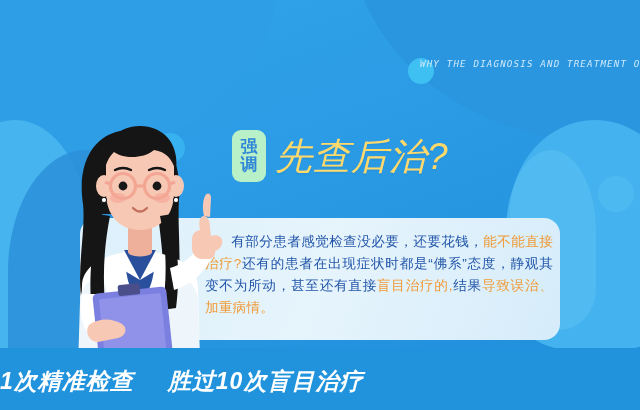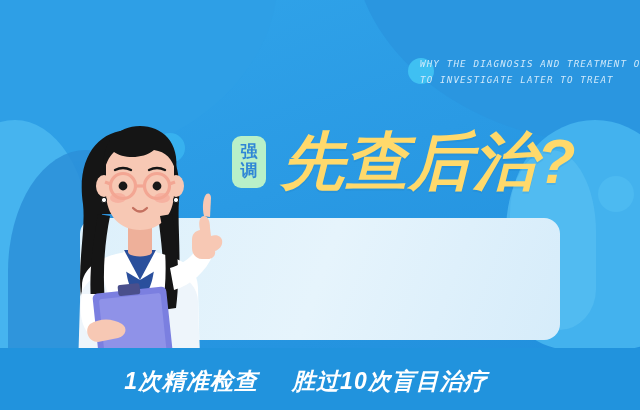--- a/index.html
+++ b/index.html
@@ -67,21 +67,21 @@
 
   
   .row2{position:absolute;left:232px;top:130px;display:flex;align-items:center;}
   .badge{
     width:34px;height:52px;background:#b8f0c8;border-radius:9px;
     display:flex;flex-direction:column;align-items:center;justify-content:center;
     color:#2f86d6;font-weight:bold;font-size:17px;line-height:1.08;
     font-family:"Liberation Sans","DejaVu Sans",sans-serif;
   }
   .yellow-line{
-    margin-left:15px;font-size:63px;line-height:1;font-weight:bold;font-style:italic;
+    margin-left:9px;font-size:37px;line-height:1;font-weight:normal;font-style:italic;
     color:#ffd96b;letter-spacing:1px;white-space:nowrap;
     text-shadow:0 2px 0 rgba(20,110,175,.12);
   }
 
   
   .panel{
     position:absolute;left:80px;top:218px;width:480px;height:122px;
     background:linear-gradient(110deg,#ddf0fb 0%,#e6f4fc 50%,#d6ecfa 100%);
     border-radius:16px;
   }
@@ -92,24 +92,23 @@
   }
   .panel-text .ind{display:inline-block;width:26px;}
   .hl{color:#f09a36;}
 
   
   .bottombar{
     position:absolute;left:0;bottom:0;width:640px;height:62px;
     background:#2193dd;
   }
   .bottom-text{
-    position:absolute;left:0;bottom:13px;width:556px;text-align:center;
+    position:absolute;left:0;bottom:13px;width:556px;text-align:left;
     font-size:23px;font-weight:bold;font-style:italic;color:#ffffff;
     letter-spacing:1px;
-    padding-left:28px;
   }
   .bottom-text .gap{display:inline-block;width:34px;}
 
   
   .doctor{position:absolute;left:20px;top:118px;width:230px;height:250px;}
   .doctor svg{display:block;}
 </style>
 </head>
 <body>
 
@@ -122,32 +121,32 @@
   <div class="blob blob-right-a"></div>
   <div class="blob blob-right-b"></div>
   <div class="dot dot-small-r"></div>
   <div class="dot dot-title"></div>
   <div class="dot dot-mid"></div>
   <div class="dot dot-bottom"></div>
 
 
   <div class="english">
     <div>WHY THE DIAGNOSIS AND TREATMENT OF</div>
-    <div>TO INVESTIGATE LATER TO TREAT</div>
   </div>
 
   <div class="row2">
     <div class="badge">
       <span>强</span>
       <span>调</span>
     </div>
     <div class="yellow-line">先查后治?</div>
   </div>
 
   <div class="panel"></div>
+  <div class="panel-text"><span class="ind"></span><span>有部分患者感觉检查没必要，还要花钱，</span><span class="hl">能不能直接治疗?</span><span>还有的患者在出现症状时都是“佛系”态度，静观其变不为所动，甚至还有直接</span><span class="hl">盲目治疗的,</span><span>结果</span><span class="hl">导致误治、加重病情。</span></div>
 
   <div class="doctor">
     <svg width="230" height="250" viewBox="0 0 230 250" xmlns="http://www.w3.org/2000/svg">
 
       <path d="M63 86 C56 40 78 12 110 12 C142 12 163 38 159 82 C157 110 163 150 156 182 L142 186 C146 150 140 116 138 96 L82 96 C80 122 74 156 78 190 L62 186 C56 150 66 114 63 86 Z" fill="#151515"></path>
 
       <path d="M62 168 C62 150 80 140 96 136 L110 133 L132 133 L146 137 C162 142 178 150 178 170 L180 250 L58 250 Z" fill="#ffffff"></path>
 
       <path d="M58 250 L60 184 C60 170 70 160 82 155 L96 205 L98 250 Z" fill="#eef5fb"></path>
       <path d="M180 250 L178 184 C178 170 168 160 156 155 L144 205 L142 250 Z" fill="#eef5fb"></path>

